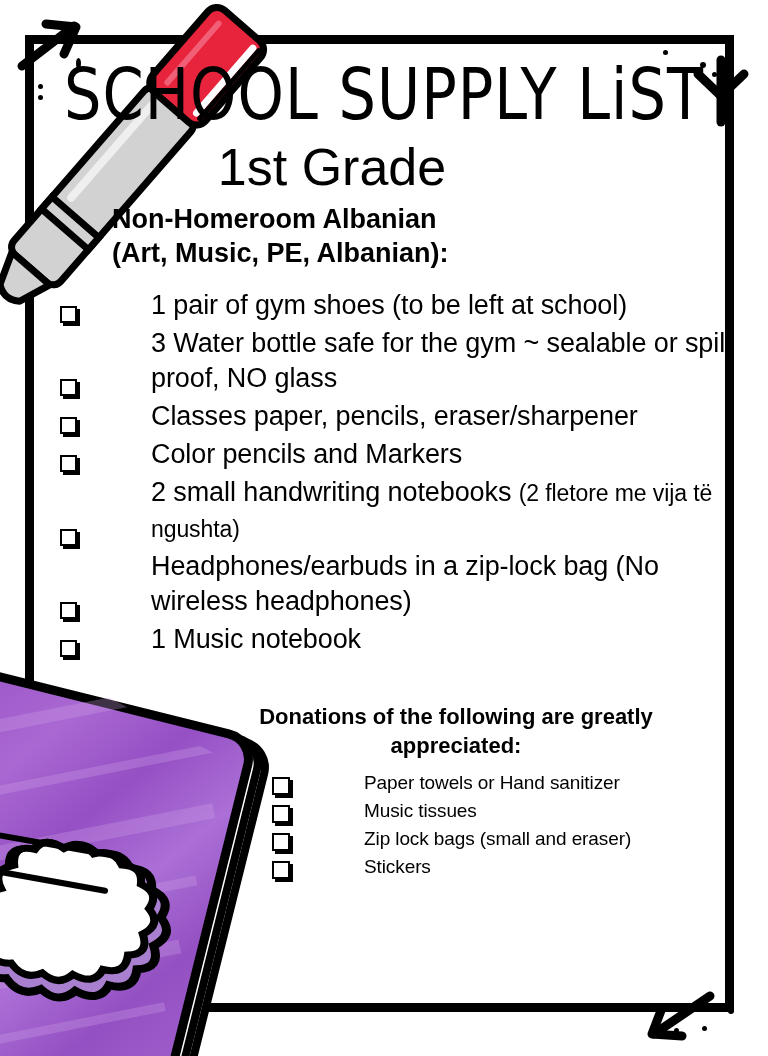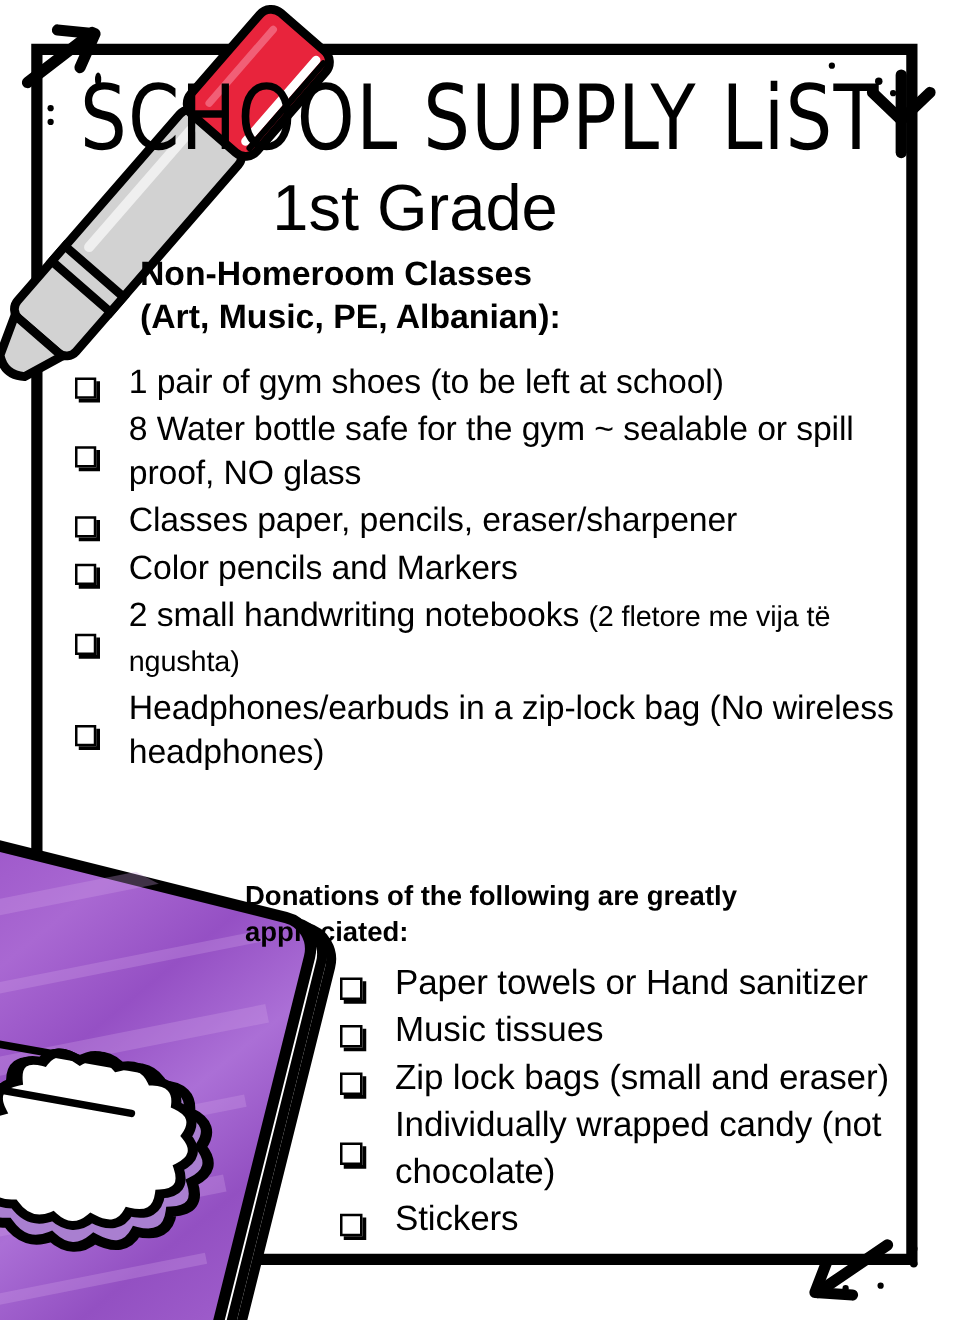--- a/index.html
+++ b/index.html
@@ -89,22 +89,23 @@
 
   
   .list {
     position: absolute;
     left: 60px;
     top: 288px;
     width: 690px;
   }
   .list-item {
     display: flex;
-    align-items: center;
+    align-items: flex-end;
     margin-bottom: 3px;
+    gap: 48px;
   }
   .checkbox {
     flex: 0 0 auto;
     width: 17px;
     height: 17px;
     border: 2.5px solid #000;
     box-sizing: border-box;
     background: #fff;
     box-shadow: 3px 3px 0 0 #000;
     margin-top: 9px;
@@ -121,35 +122,36 @@
 
   
   .donations-head {
     position: absolute;
     left: 196px;
     top: 703px;
     width: 520px;
     font-size: 22px;
     font-weight: bold;
     line-height: 1.30;
+    text-align: center;
   }
   .donations-list {
     position: absolute;
     left: 272px;
     top: 768px;
     width: 480px;
   }
   .donations-list .checkbox {
     width: 18px;
     height: 18px;
     margin-top: 9px;
     margin-right: 26px;
   }
   .donations-list .item-text {
-    font-size: 28px;
+    font-size: 19px;
     line-height: 1.32;
   }
   .donations-list .list-item { margin-bottom: 1px; }
 </style>
 </head>
 <body>
 
 <div id="page">
 
   <div class="frame"></div>
@@ -249,69 +251,69 @@
       <path d="M66 222 L214 212" stroke="#000" stroke-width="6" stroke-linecap="round" fill="none"></path>
     </g>
   </svg>
 
   <div class="content">
 
     <div class="title">SCHOOL SUPPLY LiST</div>
     <div class="grade">1st Grade</div>
 
     <div class="subhead">
-      <div>Non-Homeroom Classes</div>
+      <div>Non-Homeroom Albanian</div>
       <div>(Art, Music, PE, Albanian):</div>
     </div>
 
     <div class="list" id="supplies-list">
         <div class="list-item">
           <div class="checkbox"></div>
           <div class="item-text">1 pair of gym shoes (to be left at school)</div>
         </div>
         <div class="list-item">
           <div class="checkbox"></div>
-          <div class="item-text">8 Water bottle safe for the gym ~ sealable or spill proof,  NO glass</div>
+          <div class="item-text">3 Water bottle safe for the gym ~ sealable or spill proof,  NO glass</div>
         </div>
         <div class="list-item">
           <div class="checkbox"></div>
           <div class="item-text">Classes paper, pencils, eraser/sharpener</div>
         </div>
         <div class="list-item">
           <div class="checkbox"></div>
           <div class="item-text">Color pencils and  Markers</div>
         </div>
         <div class="list-item">
           <div class="checkbox"></div>
           <div class="item-text">2 small handwriting notebooks <span class="small-note">(2 fletore me vija të ngushta)</span></div>
         </div>
         <div class="list-item">
           <div class="checkbox"></div>
           <div class="item-text">Headphones/earbuds in a zip-lock bag (<span class="bold-inline">No</span> wireless headphones)</div>
         </div>
+        <div class="list-item">
+          <div class="checkbox"></div>
+          <div class="item-text">1  Music notebook</div>
+        </div>
       </div>
 
     <div class="donations-head">Donations of the following are greatly appreciated:</div>
 
     <div class="donations-list" id="donations-list">
         <div class="list-item">
           <div class="checkbox"></div>
           <div class="item-text">Paper towels or  Hand sanitizer</div>
         </div>
         <div class="list-item">
           <div class="checkbox"></div>
           <div class="item-text">Music tissues</div>
         </div>
         <div class="list-item">
           <div class="checkbox"></div>
           <div class="item-text">Zip lock bags (small and eraser)</div>
-        </div>
-        <div class="list-item">
-          <div class="checkbox"></div>
-          <div class="item-text">Individually wrapped candy (not chocolate)</div>
         </div>
         <div class="list-item">
           <div class="checkbox"></div>
           <div class="item-text">Stickers</div>
         </div>
       </div>
 
   </div>
 </div>
 

